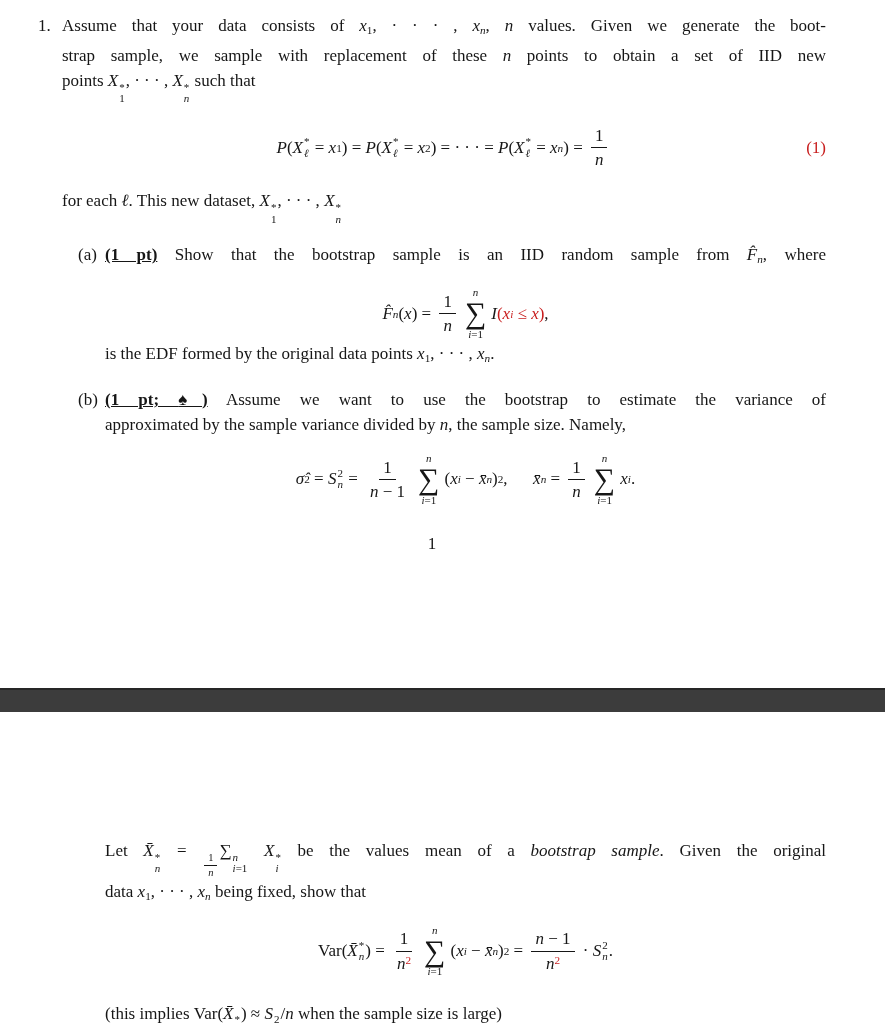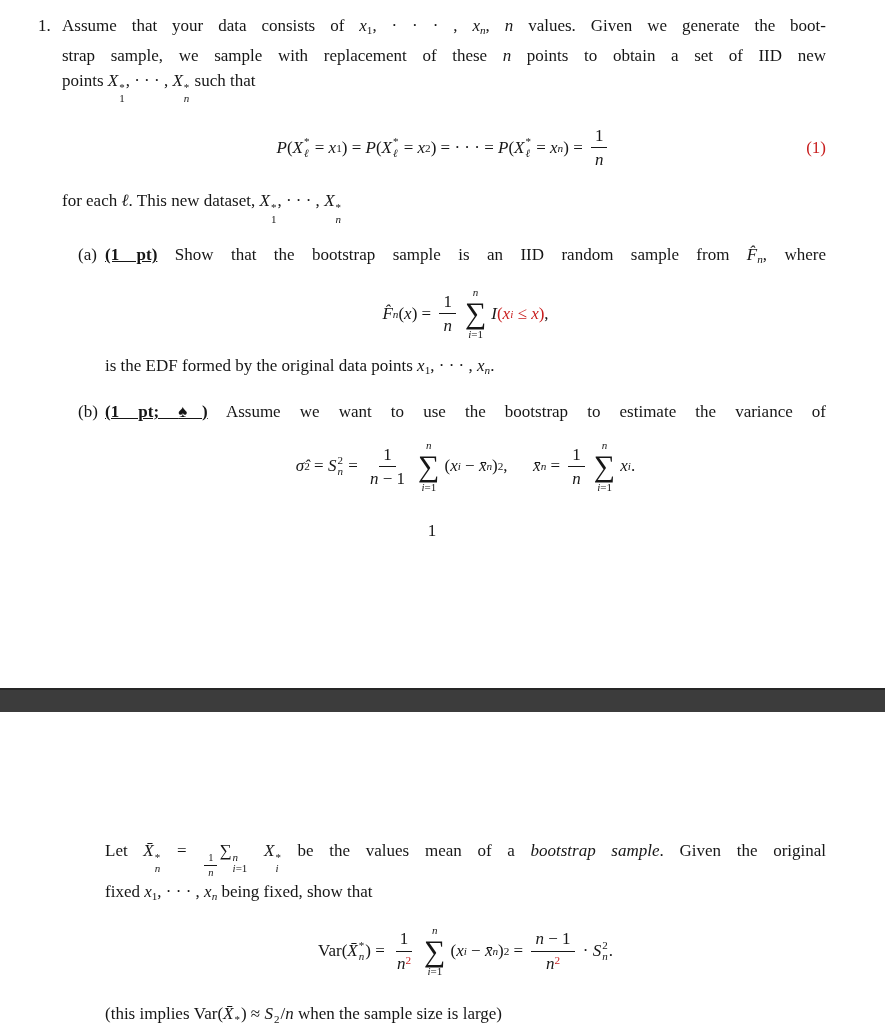--- a/index.html
+++ b/index.html
@@ -11,21 +11,21 @@
   .doc{position:relative;width:885px;height:1024px;background:#fff;overflow:hidden;}
   .p1{padding:13px 59px 0 38px;}
   .para1{margin-left:24px;position:relative;}
   .hang{position:absolute;left:-24px;top:0;line-height:25px;}
   .items{margin-left:40px;margin-top:17px;}
   .item{position:relative;margin-left:27px;}
   .item + .item{margin-top:16px;}
   .ilabel{position:absolute;left:-27px;top:0;line-height:25px;}
   .tline{line-height:25px;min-height:25px;}
   .jline{text-align:justify;text-align-last:justify;}
-  .mt12{margin-top:12px;font-family:Liberation Serif, serif;}
+  .mt12{font-family:Liberation Serif, serif;}
   .eqrow{display:flex;justify-content:center;align-items:center;position:relative;}
   .eq1{margin:20px 0 18px;}
   .eqa{margin:14px 0 0;}
   .eqb{margin:15px 0 0;}
   .eqc{margin:15px 0 0;}
   .eqbody{display:inline-flex;align-items:center;flex-wrap:nowrap;white-space:pre;}
   .eqtag{position:absolute;right:0;top:50%;transform:translateY(-50%);}
   .mi{font-style:italic;}
   .mb{font-weight:700;text-decoration:underline;}
   .mred{color:#c81e1e;}
@@ -88,20 +88,21 @@
         <div class="tline jline"><span class="run mb">(1 pt)</span><span class="run"> Show that the bootstrap sample is an IID random sample from </span><span class="run mi">F̂</span><span class="run mi msub">n</span><span class="run">, where</span></div>
         <div class="eqrow eqa">
           <span class="eqbody"><span class="run mi">F̂</span><span class="run mi msub">n</span><span class="run">(</span><span class="run mi">x</span><span class="run">) = </span><span class="frac"><span class="num"><span class="run">1</span></span><span class="den"><span class="run mi">n</span></span></span><span class="bigsum"><span class="lim"><span class="run mi">n</span></span><span class="sg">∑</span><span class="lim"><span class="run mi">i</span><span class="run">=1</span></span></span><span class="run mi">I</span><span class="run mred">(</span><span class="run mi mred">x</span><span class="run mi msub mred">i</span><span class="run mred"> ≤ </span><span class="run mi mred">x</span><span class="run mred">)</span><span class="run">,</span></span>
         </div>
         <div class="tline mt12"><span class="run">is the EDF formed by the original data points </span><span class="run mi">x</span><span class="run msub">1</span><span class="run">, · · · , </span><span class="run mi">x</span><span class="run mi msub">n</span><span class="run">.</span></div>
       </div>
 
       <div class="item">
         <span class="ilabel">(b)</span>
         <div class="tline jline"><span class="run mb">(1 pt; </span><span class="run mb">♠</span><span class="run mb">)</span><span class="run"> Assume we want to use the bootstrap to estimate the variance of</span></div>
+        <div class="tline"><span class="run">approximated by the sample variance divided by </span><span class="run mi">n</span><span class="run">, the sample size. Namely,</span></div>
         <div class="eqrow eqb">
           <span class="eqbody"><span class="run mi">σ̂</span><span class="run msup">2</span><span class="run"> = </span><span class="run mi">S</span><span class="ss"><span class="t"><span class="run">2</span></span><span class="b"><span class="run mi">n</span></span></span><span class="run"> = </span><span class="frac"><span class="num"><span class="run">1</span></span><span class="den"><span class="run mi">n</span><span class="run"> − 1</span></span></span><span class="bigsum"><span class="lim"><span class="run mi">n</span></span><span class="sg">∑</span><span class="lim"><span class="run mi">i</span><span class="run">=1</span></span></span><span class="run">(</span><span class="run mi">x</span><span class="run mi msub">i</span><span class="run"> − </span><span class="run mi">x̄</span><span class="run mi msub">n</span><span class="run">)</span><span class="run msup">2</span><span class="run">,  </span><span class="run mi">x̄</span><span class="run mi msub">n</span><span class="run"> = </span><span class="frac"><span class="num"><span class="run">1</span></span><span class="den"><span class="run mi">n</span></span></span><span class="bigsum"><span class="lim"><span class="run mi">n</span></span><span class="sg">∑</span><span class="lim"><span class="run mi">i</span><span class="run">=1</span></span></span><span class="run mi">x</span><span class="run mi msub">i</span><span class="run">.</span></span>
         </div>
       </div>
 
     </div>
 
     <div class="pgnum tline">1</div>
 
   </div>
@@ -115,21 +116,21 @@
         </span><span class="run"> = </span><span class="frac sm">
           <span class="num"><span class="run">1</span></span>
           <span class="den"><span class="run mi">n</span></span>
         </span><span class="run">∑</span><span class="ss">
           <span class="t"><span class="run mi">n</span></span>
           <span class="b"><span class="run mi">i</span><span class="run">=1</span></span>
         </span><span class="run"> </span><span class="run mi">X</span><span class="ss">
           <span class="t"><span class="run">*</span></span>
           <span class="b"><span class="run mi">i</span></span>
         </span><span class="run"> be the values mean of a </span><span class="run mi">bootstrap sample</span><span class="run">. Given the original</span></div>
-    <div class="tline"><span class="run">fixed </span><span class="run mi">x</span><span class="run msub">1</span><span class="run">, · · · , </span><span class="run mi">x</span><span class="run mi msub">n</span><span class="run"> being fixed, show that</span></div>
+    <div class="tline"><span class="run">data </span><span class="run mi">x</span><span class="run msub">1</span><span class="run">, · · · , </span><span class="run mi">x</span><span class="run mi msub">n</span><span class="run"> being fixed, show that</span></div>
     <div class="eqrow eqc">
       <span class="eqbody"><span class="run msf">Var</span><span class="run">(</span><span class="run mi">X̄</span><span class="ss"><span class="t"><span class="run">*</span></span><span class="b"><span class="run mi">n</span></span></span><span class="run">) = </span><span class="frac"><span class="num"><span class="run">1</span></span><span class="den"><span class="run mi">n</span><span class="run msup mred">2</span></span></span><span class="bigsum"><span class="lim"><span class="run mi">n</span></span><span class="sg">∑</span><span class="lim"><span class="run mi">i</span><span class="run">=1</span></span></span><span class="run">(</span><span class="run mi">x</span><span class="run mi msub">i</span><span class="run"> − </span><span class="run mi">x̄</span><span class="run mi msub">n</span><span class="run">)</span><span class="run msup">2</span><span class="run"> = </span><span class="frac"><span class="num"><span class="run mi">n</span><span class="run"> − 1</span></span><span class="den"><span class="run mi">n</span><span class="run msup mred">2</span></span></span><span class="run"> · </span><span class="run mi">S</span><span class="ss"><span class="t"><span class="run">2</span></span><span class="b"><span class="run mi">n</span></span></span><span class="run">.</span></span>
     </div>
     <div class="tline closing"><span class="run">(this implies </span><span class="run msf">Var</span><span class="run">(</span><span class="run mi">X̄</span><span class="ss">
           <span class="t"><span class="run">*</span></span>
         </span><span class="run">) ≈ </span><span class="run mi">S</span><span class="ss">
           <span class="t"><span class="run">2</span></span>
         </span><span class="run">/</span><span class="run mi">n</span><span class="run"> when the sample size is large)</span></div>
   </div>
 

